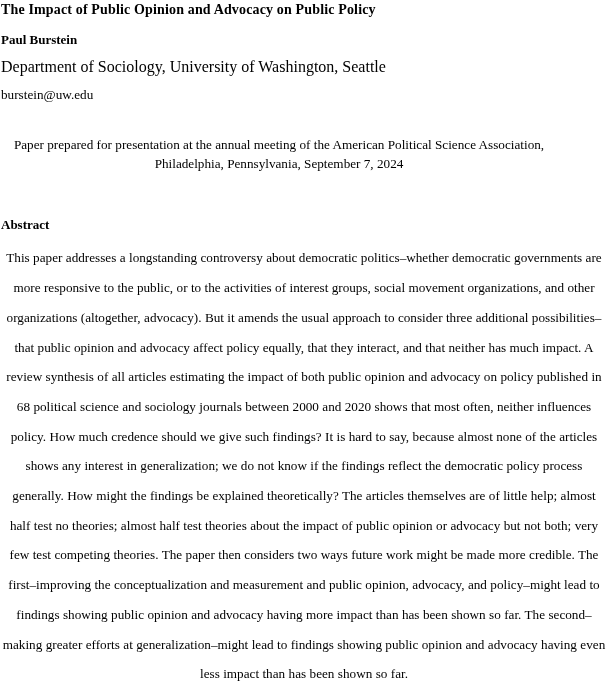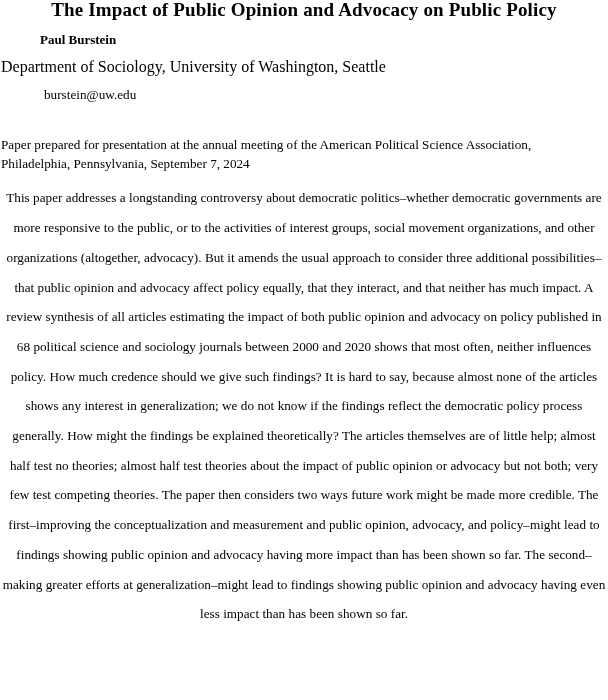--- a/index.html
+++ b/index.html
@@ -16,51 +16,49 @@
     -webkit-font-smoothing: antialiased;
   }
   #page {
     position: relative;
     width: 608px;
     height: 700px;
     box-sizing: border-box;
     padding: 0 1px 0 1px;
   }
   .title {
-    font-size: 19px;
+    font-size: 14px;
     font-weight: bold;
     line-height: 16px;
     letter-spacing: 0.15px;
     margin: 2px 0 0 0;
     white-space: nowrap;
-    text-align: center;
   }
   .author {
     font-size: 13px;
     font-weight: bold;
     line-height: 16px;
     margin: 14px 0 0 0;
-    padding-left: 39px;
   }
   .affiliation {
     font-size: 16px;
     line-height: 16px;
     margin: 11px 0 0 0;
   }
   .email {
     font-size: 13.2px;
     line-height: 16px;
     margin: 12px 0 0 0;
-    padding-left: 43px;
   }
   .presentation {
     font-size: 13.2px;
     line-height: 19.2px;
     margin: 32px 0 0 0;
     max-width: 556px;
+    text-align: center;
   }
   .abstract-heading {
     font-size: 13px;
     font-weight: bold;
     line-height: 16px;
     margin: 44px 0 0 0;
   }
   .abstract-body {
     font-size: 13.2px;
     line-height: 29.7px;
@@ -77,16 +75,17 @@
   <h1 class="title">The Impact of Public Opinion and Advocacy on Public Policy</h1>
 
   <div class="author">Paul Burstein</div>
 
   <div class="affiliation">Department of Sociology, University of Washington, Seattle</div>
 
   <div class="email">burstein@uw.edu</div>
 
   <div class="presentation">Paper prepared for presentation at the annual meeting of the American Political Science Association, Philadelphia, Pennsylvania, September 7, 2024</div>
 
+  <h2 class="abstract-heading">Abstract</h2>
 
   <div class="abstract-body">This paper addresses a longstanding controversy about democratic politics–whether democratic governments are more responsive to the public, or to the activities of interest groups, social movement organizations, and other organizations (altogether, advocacy). But it amends the usual approach to consider three additional possibilities–that public opinion and advocacy affect policy equally, that they interact, and that neither has much impact. A review synthesis of all articles estimating the impact of both public opinion and advocacy on policy published in 68 political science and sociology journals between 2000 and 2020 shows that most often, neither influences policy. How much credence should we give such findings? It is hard to say, because almost none of the articles shows any interest in generalization; we do not know if the findings reflect the democratic policy process generally. How might the findings be explained theoretically? The articles themselves are of little help; almost half test no theories; almost half test theories about the impact of public opinion or advocacy but not both; very few test competing theories. The paper then considers two ways future work might be made more credible. The first–improving the conceptualization and measurement and public opinion, advocacy, and policy–might lead to findings showing public opinion and advocacy having more impact than has been shown so far. The second–making greater efforts at generalization–might lead to findings showing public opinion and advocacy having even less impact than has been shown so far.</div>
 
 </div>
 
 </body></html>

